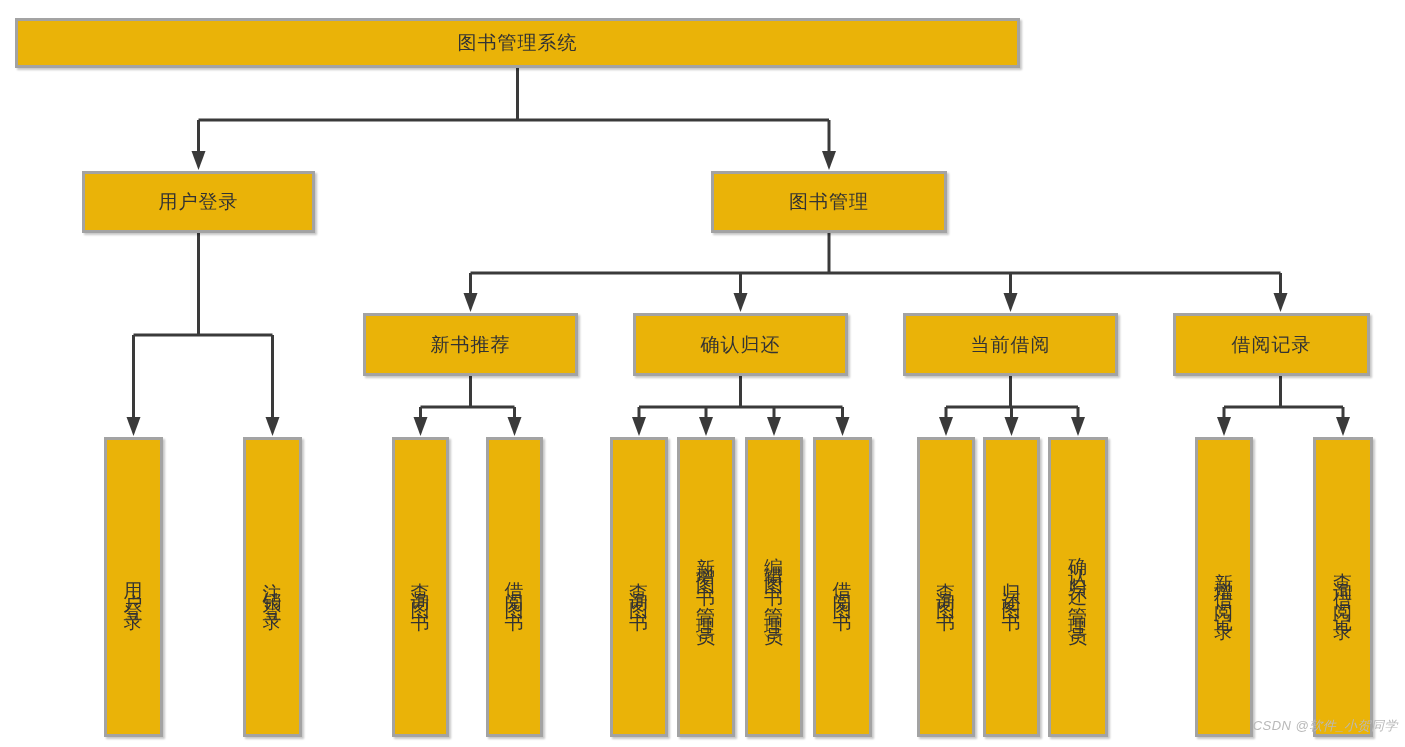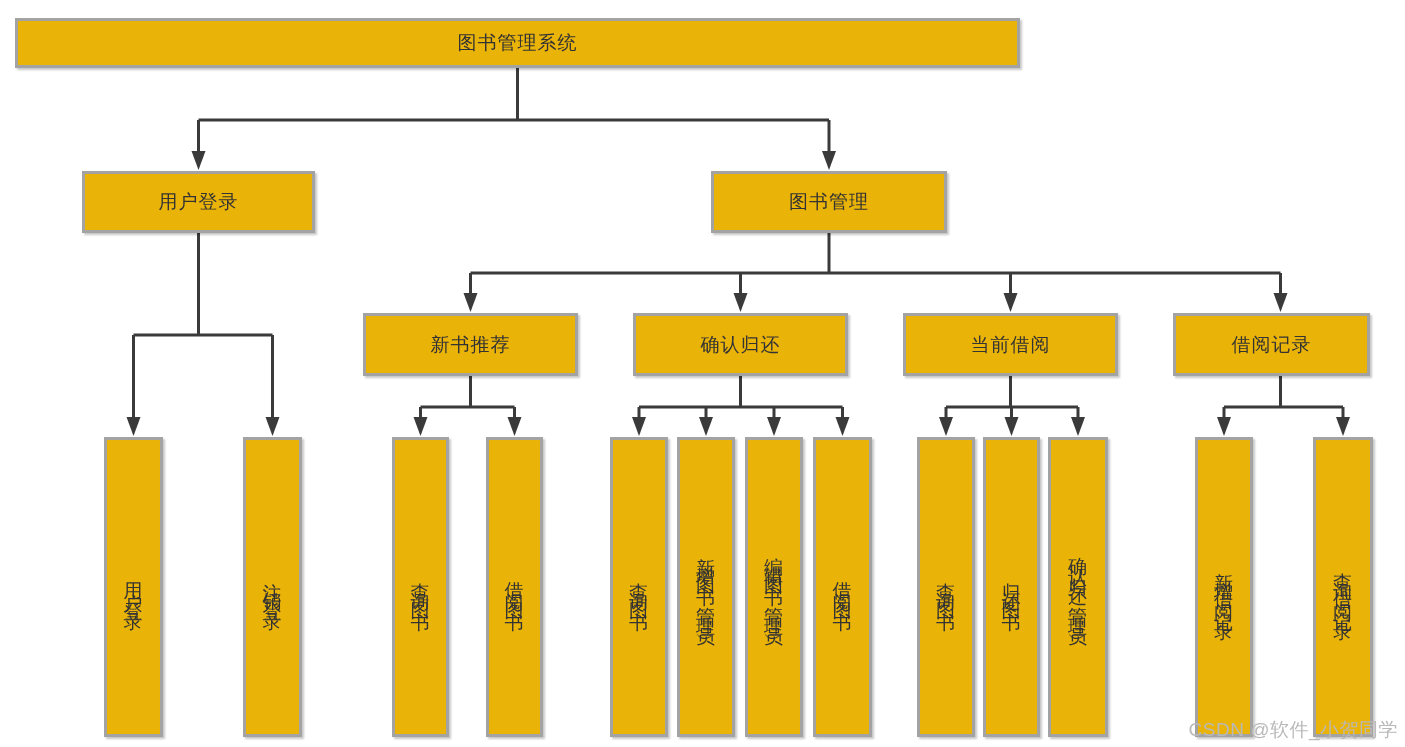--- a/index.html
+++ b/index.html
@@ -31,25 +31,26 @@
     text-orientation:mixed;
     font-size:19px;
     letter-spacing:10px;
     line-height:1;
     color:#333333;
   }
   .watermark{
     position:absolute;
     left:1186px;top:717px;
     width:212px;
-    font-size:19px;
+    font-size:13px;
     letter-spacing:0.5px;
     color:#b9b9b9;
     white-space:nowrap;
     text-align:right;
+    font-style:italic;
   }
 </style>
 </head>
 <body>
 
 <div class="canvas">
 
   <svg class="wires" id="wires" viewBox="0 0 1405 747">
       <path d="M517.5 68 L517.5 120" stroke="#3a3a3a" stroke-width="3" fill="none"></path>
       <path d="M198.5 120 L829 120" stroke="#3a3a3a" stroke-width="3" fill="none"></path>

